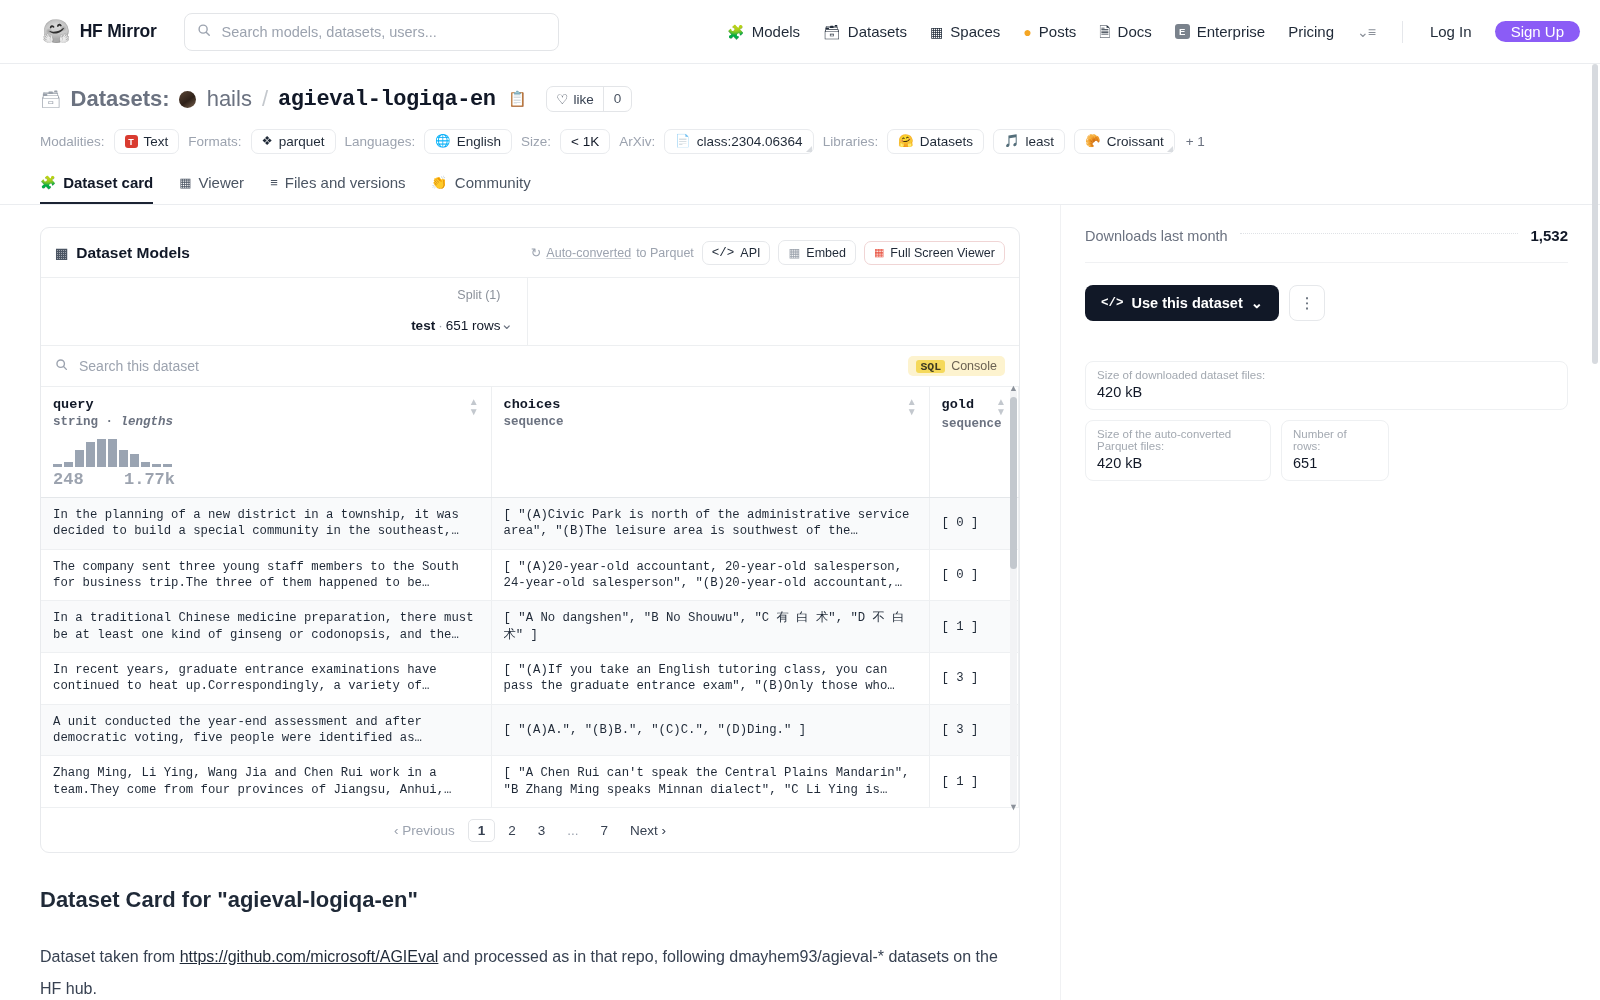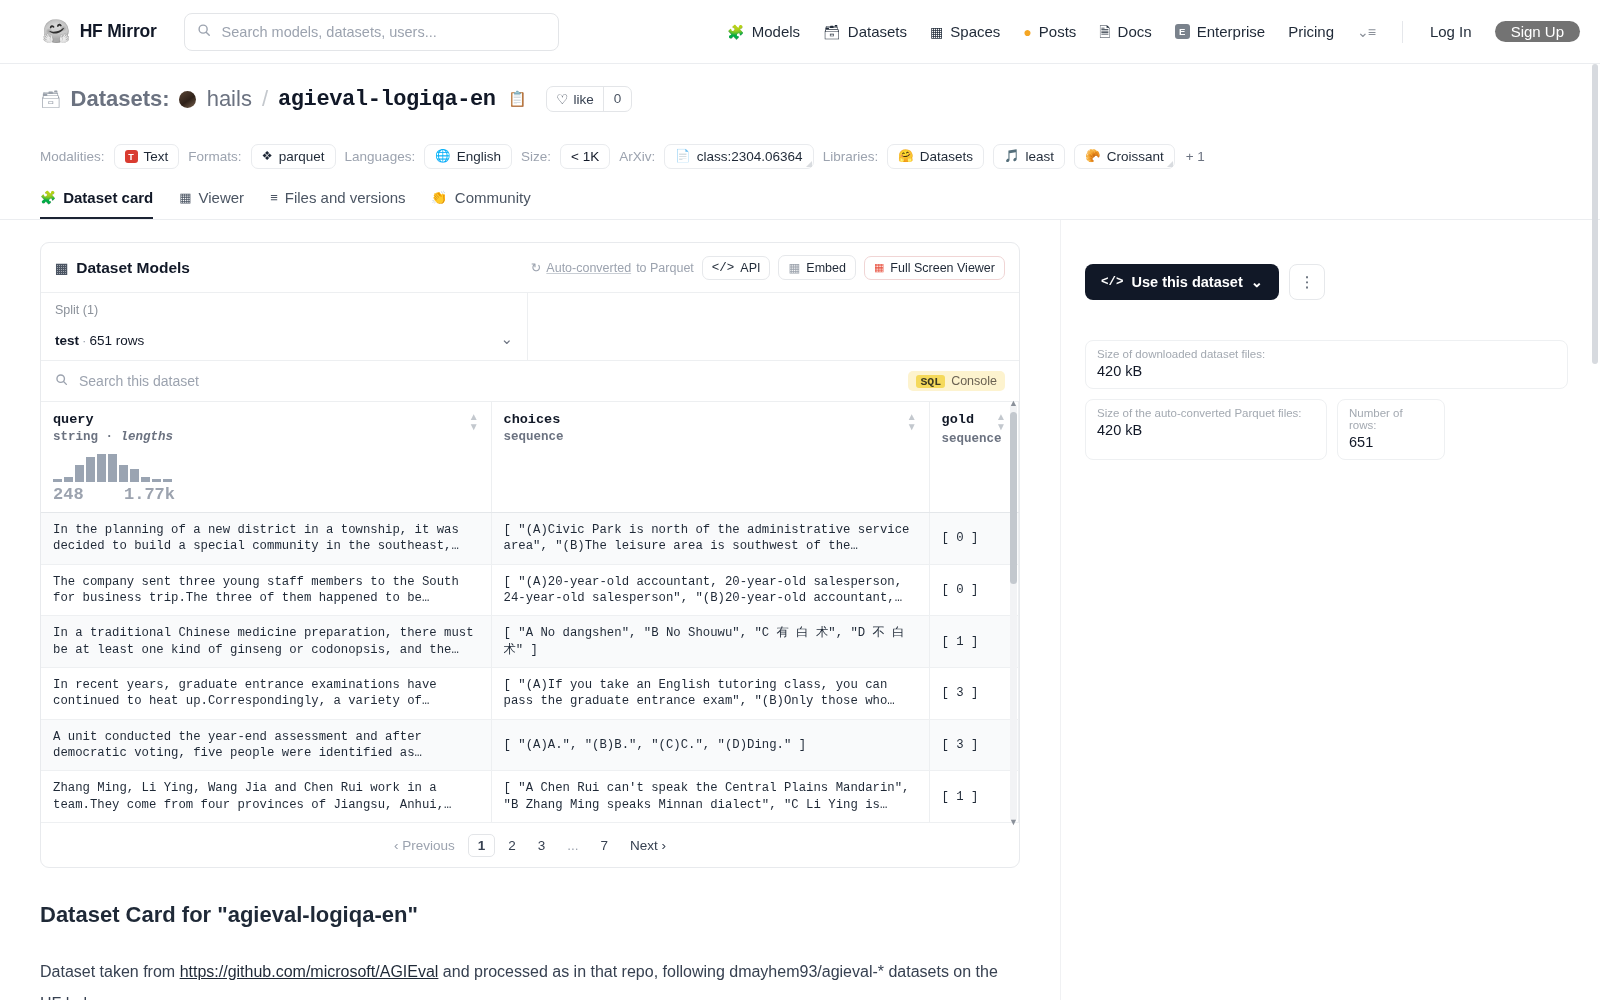--- a/index.html
+++ b/index.html
@@ -34,21 +34,21 @@
   .search-wrap input::placeholder { color: #9ca3af; }
   .navlinks { display: flex; align-items: center; gap: 23px; margin-left: auto; }
   .navlink {
     display: flex; align-items: center; gap: 7px;
     font-size: 15px; color: #1f2937; white-space: nowrap;
   }
   .navlink .ic { font-size: 14px; line-height: 1; }
   .nav-sep { width: 1px; height: 22px; background: #e5e7eb; margin: 0 4px; }
   .loginlink { font-size: 15px; color: #1f2937; }
   .signup {
-    background: #737373; color: #fff; font-size: 15px; font-weight: 500;
+    background: #8b5cf6; color: #fff; font-size: 15px; font-weight: 500;
     padding: 2px 16px; border-radius: 999px; border: 0;
     font-family: "Liberation Sans", sans-serif;
   }
   .menu-ic { color: #8a9099; font-size: 14px; letter-spacing: -1px; }
 
   
   .dshead { padding: 22px 40px 0 40px; }
   .titleline { display: flex; align-items: center; gap: 9px; }
   .db-ic { color: #9aa1ab; font-size: 17px; }
   .t-datasets { font-size: 22px; font-weight: 600; color: #6b7280; }
@@ -61,21 +61,21 @@
   .t-slash { font-size: 22px; color: #c4c8cd; margin: 0 1px; }
   .t-name { font-size: 22px; font-weight: 700; letter-spacing: -0.4px; }
   .copy-ic { color: #a3a9b1; font-size: 15px; margin-left: 4px; }
   .likebox {
     display: inline-flex; align-items: center; margin-left: 10px;
     border: 1px solid #e3e5e8; border-radius: 7px; overflow: hidden; height: 26px;
   }
   .likebox .lk { display:flex; align-items:center; gap:5px; font-size: 13.5px; padding: 0 9px; color:#374151;}
   .likebox .cnt { font-size: 13.5px; padding: 0 10px; color:#4b5563; border-left: 1px solid #e3e5e8; line-height: 24px; }
 
-  .metaline { display: flex; align-items: center; flex-wrap: wrap; gap: 9px; margin-top: 32px; }
+  .metaline { display: flex; align-items: center; flex-wrap: wrap; gap: 9px; margin-top: 17px; }
   .metalabel { font-size: 13.5px; color: #9ca3af; }
   .pill {
     display: inline-flex; align-items: center; gap: 6px;
     border: 1px solid #e9ebee; border-radius: 7px;
     padding: 4px 10px; font-size: 13.5px; color: #1f2937; background: #fff;
     position: relative;
   }
   .pill .ic { font-size: 12.5px; line-height: 1; }
   .pill.plain { color: #111827; font-weight: 500; }
   .pill.corner::after {
@@ -112,21 +112,21 @@
   .btn-sm {
     display: inline-flex; align-items: center; gap: 6px;
     border: 1px solid #e6e8eb; border-radius: 7px; padding: 4px 9px;
     font-size: 12.5px; color: #1f2937; background: #fff;
   }
   .btn-sm.fs { border-color:#f0d5d5; }
   .red-ic { color: #e8513f; font-size: 11px; }
 
   .split-row { display: flex; border-bottom: 1px solid #edeff1; }
   .split-sel { width: 487px; padding: 10px 14px 12px 14px; border-right: 1px solid #edeff1;
-               display: flex; align-items: flex-end; }
+               display: flex; align-items: flex-end; text-align: right; }
   .split-sel .txtwrap { flex: 1; }
   .split-lbl { font-size: 12.5px; color: #8b919a; }
   .split-val { font-size: 13.5px; margin-top: 16px; }
   .split-val b { font-weight: 700; }
   .split-val .dot { color:#9ca3af; margin: 0 3px; }
   .chev { color: #6b7280; font-size: 15px; }
 
   .searchrow { display: flex; align-items: center; padding: 10px 14px; border-bottom: 1px solid #edeff1; }
   .searchrow .si { color: #9ca3af; font-size: 13px; margin-right: 9px; }
   .searchrow input { border:0; outline:0; font-size: 14px; flex:1; color:#111827;
@@ -531,36 +531,41 @@
     <div class="md">
       <h2>Dataset Card for "agieval-logiqa-en"</h2>
       <p>
         <span>Dataset taken from </span><a href="#">https://github.com/microsoft/AGIEval</a><span> and processed as in that repo, following dmayhem93/agieval-* datasets on the HF hub.</span>
       </p>
 
     </div>
   </div>
 
   <div class="rightcol">
+    <div class="dl-row">
+      <span class="dl-lbl">Downloads last month</span>
+      <span class="dl-dots"></span>
+      <span class="dl-val">1,532</span>
+    </div>
     <div class="use-row">
       <button class="use-btn">
         <span class="code">&lt;/&gt;</span>
         <span>Use this dataset</span>
         <span>⌄</span>
       </button>
       <button class="kebab">
         <span>⋮</span>
       </button>
     </div>
     <div class="stat-grid">
       <div class="statcard" style="width:100%;">
         <div class="k">Size of downloaded dataset files:</div>
         <div class="v">420 kB</div>
       </div>
-      <div class="statcard" style="width:242px;">
+      <div class="statcard" style="width:186px;">
         <div class="k">Size of the auto-converted Parquet files:</div>
         <div class="v">420 kB</div>
       </div>
       <div class="statcard" style="width:108px;">
         <div class="k">Number of rows:</div>
         <div class="v">651</div>
       </div>
     </div>
   </div>
 </div>

